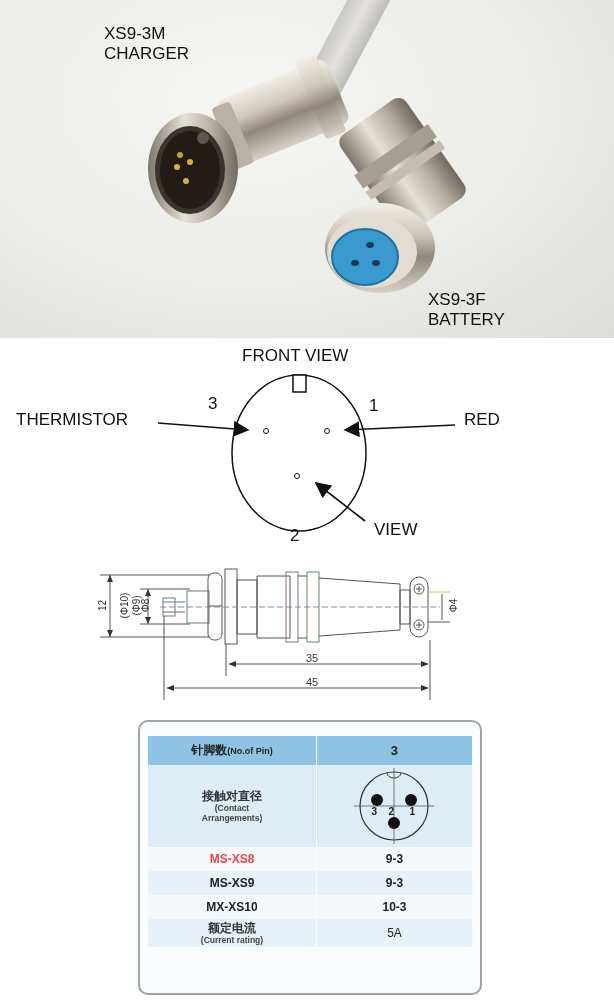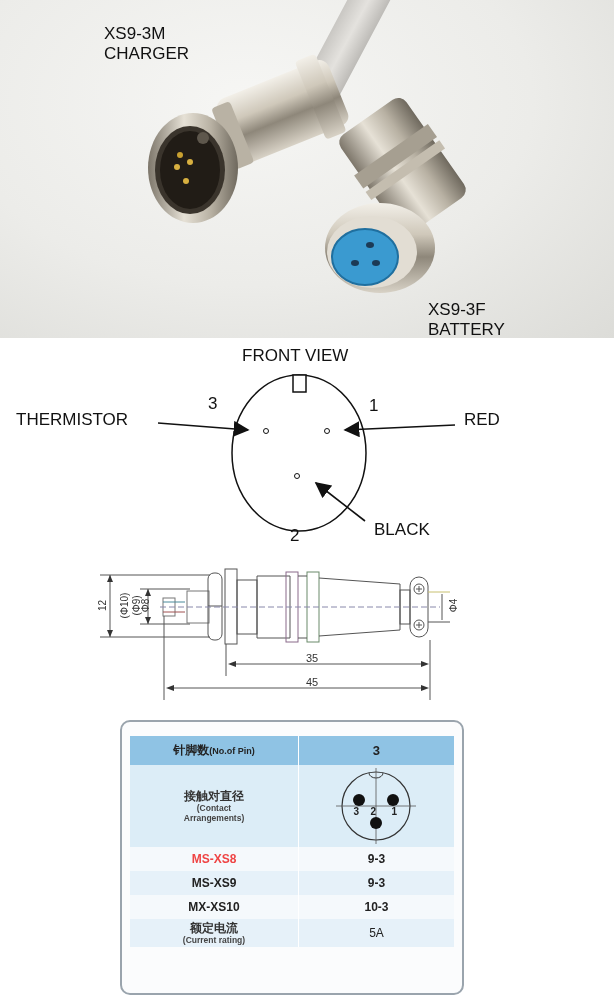--- a/index.html
+++ b/index.html
@@ -23,21 +23,21 @@
     background: #fff;
   }
   .front .lbl { position: absolute; font-size: 17px; color: #111; text-align: right; }
 
   
   .mech { position: absolute; left: 0; top: 560px; width: 614px; height: 150px; background: #fff; }
   .mech .dim { position: absolute; font-size: 10px; color: #333; }
 
   
   .spec-wrap {
-    position: absolute; left: 120px; top: 720px; width: 344px; height: 275px;
+    position: absolute; left: 138px; top: 720px; width: 344px; height: 275px;
     border: 2px solid #9aa4ad; border-radius: 10px; background: #fbfcfd;
     padding: 14px 8px 8px 8px;
   }
   table.spec { width: 100%; border-collapse: collapse; font-weight: bold; }
   table.spec td { text-align: center; color: #222; vertical-align: middle; }
   table.spec td.c1 { width: 52%; border-right: 1px solid #fff; }
   table.spec tr.hdr td { background: #8fc3e4; height: 29px; font-size: 12px; }
   table.spec tr.hdr td .en { font-size: 9px; }
   table.spec tr.arr td { background: #dcedf7; height: 82px; }
   table.spec tr.row td { height: 24px; font-size: 12px; }
@@ -105,21 +105,21 @@
       <ellipse cx="370" cy="245" rx="4" ry="3" fill="#1c3a55"></ellipse>
       <ellipse cx="355" cy="263" rx="4" ry="3" fill="#1c3a55"></ellipse>
       <ellipse cx="376" cy="263" rx="4" ry="3" fill="#1c3a55"></ellipse>
     </g>
   </svg>
 
   <div class="photo-label" style="left:104px; top:24px;">
     <span>XS9-3M</span>
     <span>CHARGER</span>
   </div>
-  <div class="photo-label" style="left:428px; top:290px;margin-top:10px;">
+  <div class="photo-label" style="left:428px; top:290px;">
     <span>XS9-3F</span>
     <span>BATTERY</span>
   </div>
 </div>
 
 <div class="front">
   <div class="lbl" style="left:242px; top:8px;">FRONT VIEW</div>
 
   <svg width="614" height="222" viewBox="0 0 614 222" style="position:absolute;left:0;top:0;">
     <defs>
@@ -140,21 +140,21 @@
     <line x1="455" y1="87" x2="345" y2="92" stroke="#111" stroke-width="1.6" marker-end="url(#arrow)"></line>
     <line x1="365" y1="183" x2="316" y2="145" stroke="#111" stroke-width="1.6" marker-end="url(#arrow)"></line>
   </svg>
 
   <div class="lbl" style="left:208px; top:56px;">3</div>
   <div class="lbl" style="left:369px; top:58px;">1</div>
   <div class="lbl" style="left:290px; top:188px;">2</div>
 
   <div class="lbl" style="left:16px; top:72px;">THERMISTOR</div>
   <div class="lbl" style="left:464px; top:72px;">RED</div>
-  <div class="lbl" style="left:374px; top:182px;">BLACK</div>
+  <div class="lbl" style="left:374px; top:182px;">VIEW</div>
 </div>
 
 <div class="mech">
   <svg width="614" height="150" viewBox="0 0 614 150" style="position:absolute;left:0;top:0;">
     <g stroke="#555" stroke-width="1" fill="none">
 
       <line x1="100" y1="15" x2="210" y2="15"></line>
       <line x1="100" y1="77" x2="210" y2="77"></line>
       <line x1="140" y1="29" x2="190" y2="29"></line>
       <line x1="140" y1="64" x2="190" y2="64"></line>

